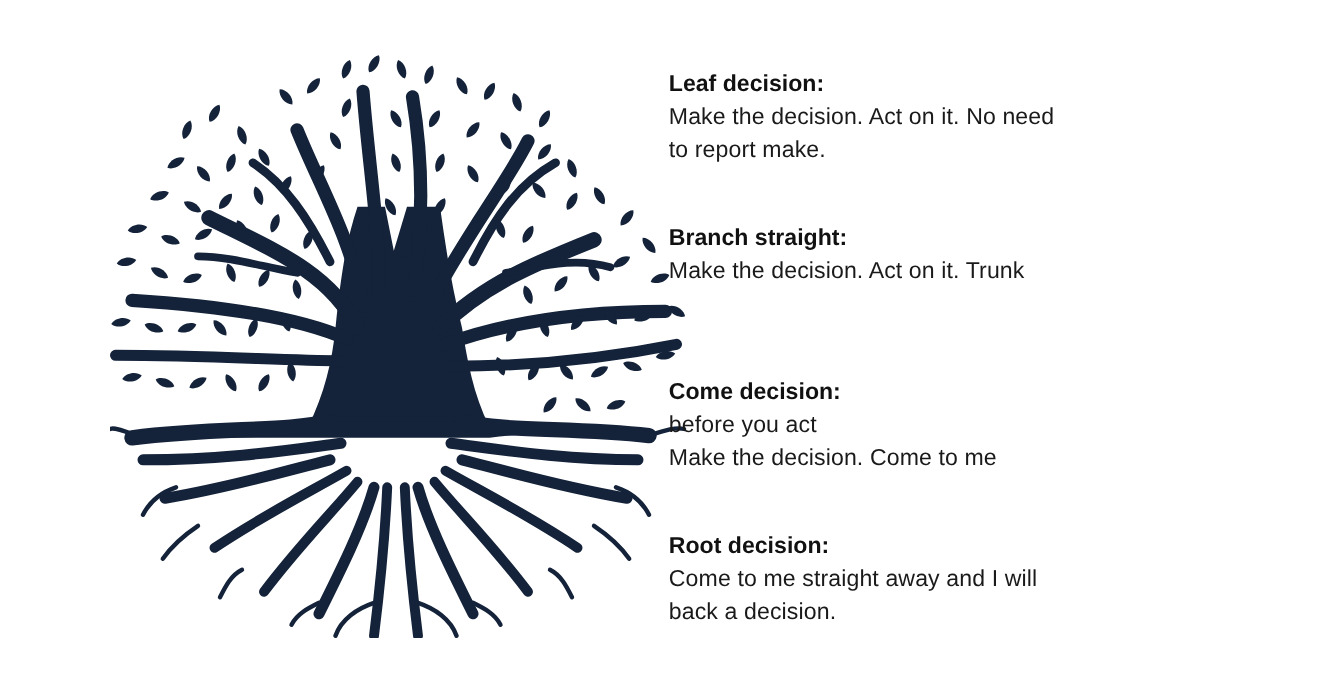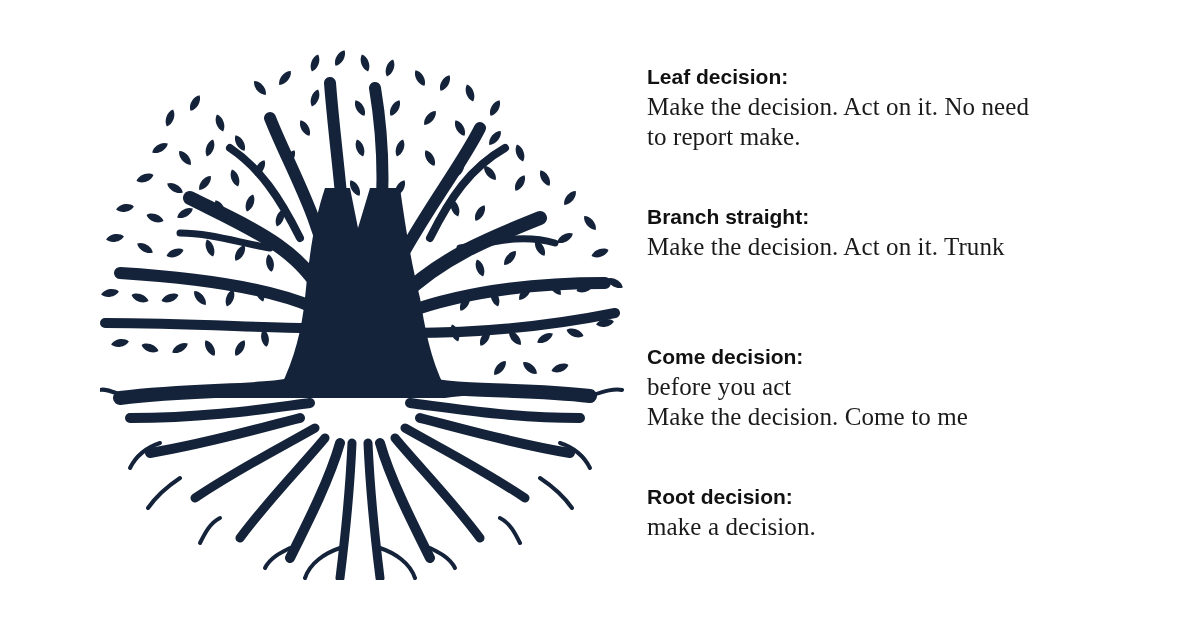--- a/index.html
+++ b/index.html
@@ -21,41 +21,40 @@
       width: 524px;
       height: 532px;
     }
     .tree svg {
       width: 100%;
       height: 100%;
       display: block;
     }
     .legend {
       position: absolute;
-      left: 647px;
+      left: 608px;
       top: 62px;
       width: 440px;
     }
     .entry {
       height: 140px;
     }
     .entry-title {
       font-weight: bold;
       font-size: 21px;
       line-height: 30px;
       color: #111111;
       margin: 0;
     }
     .entry-desc {
-      font-size: 25px;
+      font-size: 21px;
       line-height: 30px;
       color: #1a1a1a;
       margin: 0;
       letter-spacing: 0.1px;
-      font-family: Liberation Serif, serif;
     }
   </style>
 </head>
 <body>
 
 <div class="tree">
   <svg viewBox="0 0 524 532" xmlns="http://www.w3.org/2000/svg">
     <defs>
       <path id="leaf" d="M0,-9 C5,-5 5,5 0,9 C-5,5 -5,-5 0,-9 Z"></path>
     </defs>
@@ -216,15 +215,16 @@
     <p class="entry-title">Branch straight:</p>
     <p class="entry-desc">Make the decision. Act on it. Trunk</p>
   </div>
   <div class="entry">
     <p class="entry-title">Come decision:</p>
     <p class="entry-desc">before you act</p>
     <p class="entry-desc">Make the decision. Come to me</p>
   </div>
   <div class="entry">
     <p class="entry-title">Root decision:</p>
-    <p class="entry-desc">make a decision.</p>
+    <p class="entry-desc">Come to me straight away and I will</p>
+    <p class="entry-desc">back a decision.</p>
   </div>
 </div>
 
 </body></html>

